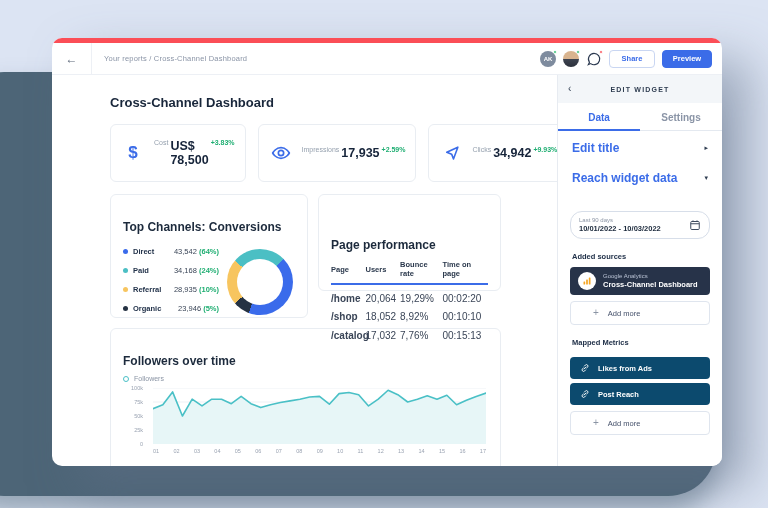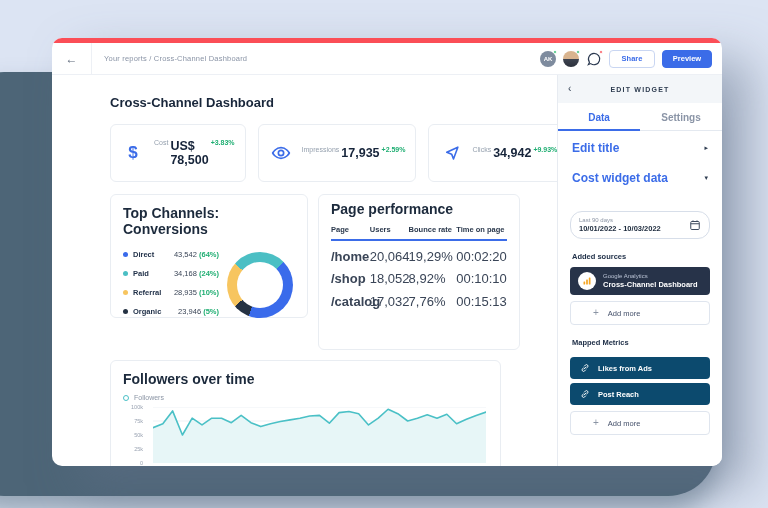--- a/index.html
+++ b/index.html
@@ -32,21 +32,21 @@
   .chatwrap { position:relative; width:16px; height:16px; cursor:pointer; }
   .btn { font-family:inherit; font-size:7.5px; font-weight:bold; border-radius:4px; height:18px; cursor:pointer; }
   .btn.share { width:46px; background:#fff; border:1px solid #c9d6f2; color:#3b6ce8; }
   .btn.preview { width:50px; background:#3b6ce8; border:1px solid #3b6ce8; color:#fff; }
 
   
   .wbody { flex:1; display:flex; min-height:0; }
   .main { flex:1; padding:12px 56px 0 58px; min-width:0; }
   h1 { font-size:13px; color:#18263a; margin:8px 0 14px; }
   .card { background:#fff; border:1px solid #e9edf2; border-radius:6px; }
-  h2 { font-size:14px; color:#1c2a3c; }
+  h2 { font-size:12px; color:#1c2a3c;margin-top:15px; }
 
   
   .metrics { display:flex; gap:12px; margin-bottom:12px; }
   .metric { flex:1; height:58px; display:flex; align-items:center; gap:9px; padding:0 10px; }
   .micon { width:24px; display:flex; align-items:center; justify-content:center; flex:none; }
   .micon.dollar { color:#3b6ce8; font-size:17px; font-weight:bold; }
   .mtxt { display:flex; flex-direction:row; gap:2px; }
   .mlabel { font-size:7px; color:#95a0ae; }
   .mvalue { font-size:12.5px; font-weight:bold; color:#16243a; }
   .mdelta { font-size:7px; font-weight:bold; color:#1fae72; }
@@ -57,26 +57,26 @@
   .ch-body { display:flex; align-items:center; }
   .legend { flex:1; margin-top:8px; }
   .lrow { display:flex; align-items:center; height:19px; }
   .ldot { width:5px; height:5px; border-radius:50%; margin-right:5px; flex:none; }
   .llabel { font-size:7.5px; font-weight:bold; color:#22324a; }
   .lval { margin-left:auto; font-size:7.5px; color:#3a4557; white-space:nowrap; }
   .lpct { color:#1fae72; font-weight:bold; }
   .donut { width:66px; height:66px; border-radius:50%; position:relative; margin:12px 2px 0 8px; flex:none; }
   .donut::after { content:""; position:absolute; inset:10px; background:#fff; border-radius:50%; }
 
-  .perf { flex:1; height:156px; padding:6px 12px; }
+  .perf { flex:1; height:97px; padding:28px 12px; }
   .tbl { margin-top:8px; }
   .trow { display:grid; grid-template-columns:22% 22% 27% 29%; align-items:center; }
   .trow.head { border-bottom:2px solid #3b6ce8; padding-bottom:5px; }
   .th { font-size:7.5px; font-weight:bold; color:#2a384c; }
-  .td { font-size:13px; color:#3a4557; padding:7.5px 0 0; }
+  .td { font-size:10px; color:#3a4557; padding:7.5px 0 0; }
 
   
   .followers { height:160px; padding:10px 12px; }
   .flegend { display:flex; align-items:center; gap:5px; margin-top:7px; }
   .lcirc { width:6px; height:6px; border:1.5px solid #4ac0c6; border-radius:50%; }
   .flegend span { font-size:7px; color:#8a94a4; }
   .chartwrap { position:relative; margin-top:6px; height:72px; }
   .ylabels { position:absolute; left:0; top:0; width:24px; height:56px; }
   .ylabels span { position:absolute; right:4px; transform:translateY(-50%); font-size:5.5px; color:#9aa3b2; }
   .plot { position:absolute; left:30px; right:2px; top:0; height:56px; }
@@ -298,21 +298,21 @@
       <div class="tabs">
         <div class="tab active">Data</div>
         <div class="tab">Settings</div>
       </div>
 
       <div class="prow">
         <span class="plabel">Edit title</span>
         <span class="arr">▸</span>
       </div>
       <div class="prow">
-        <span class="plabel">Cost widget data</span>
+        <span class="plabel">Reach widget data</span>
         <span class="arr">▾</span>
       </div>
 
       <div class="datebox">
         <div>
           <div class="dlabel">Last 90 days</div>
           <div class="dval">10/01/2022 - 10/03/2022</div>
         </div>
         <span class="cal">
           <svg viewBox="0 0 24 24" width="12" height="12" fill="none" stroke="#3c4a5e" stroke-width="2">

